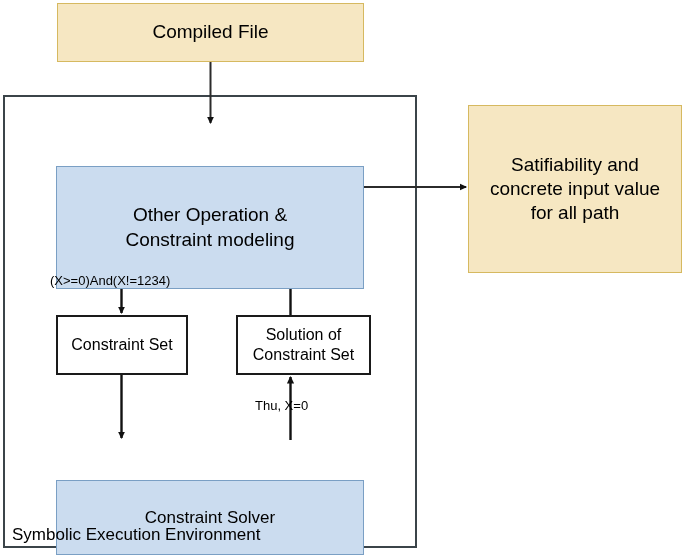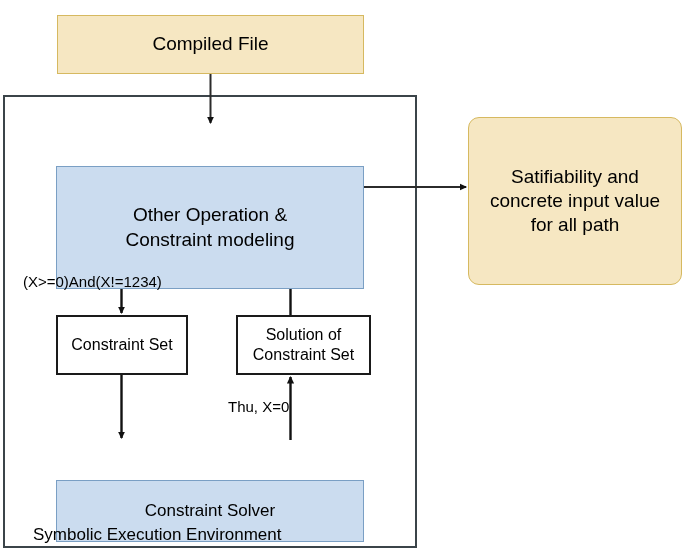--- a/index.html
+++ b/index.html
@@ -24,21 +24,20 @@
     align-items: center;
     justify-content: center;
     text-align: center;
     line-height: 1.28;
     color: #000000;
     white-space: pre-line;
   }
   .node-yellow {
     background: #f6e7c2;
     border: 1.5px solid #d6b960;
-    margin-top: 12px;
   }
   .node-blue {
     background: #cbdcef;
     border: 1.5px solid #7a9fc4;
     margin-top: 40px;
   }
   .node-white {
     background: #ffffff;
     border: 2px solid #1a1a1a;
   }
@@ -62,26 +61,26 @@
     position: absolute;
     left: 0;
     top: 0;
     width: 685px;
     height: 556px;
     pointer-events: none;
     overflow: visible;
   }
   .f-compiled   { font-size: 19px; }
   .f-other      { font-size: 19px; }
-  .f-sat        { font-size: 19px; border-radius: 11px; }
+  .f-sat        { font-size: 19px; }
   .f-cset       { font-size: 16px; }
   .f-solution   { font-size: 16px; margin-left: 8px; }
   .f-solver     { font-size: 17px; }
   .f-envlabel   { font-size: 17px; }
-  .f-edge       { font-size: 15px; }
+  .f-edge       { font-size: 13px; margin-left: 27px; }
 </style>
 </head>
 <body>
 
 <div id="canvas">
 
   <div class="container-box" style="left:3px; top:95px; width:414px; height:453px;"></div>
 
   <svg class="edges" viewBox="0 0 685 556">
     <defs>
@@ -120,23 +119,23 @@
 
   <div class="node node-white f-cset" style="left:56px; top:315px; width:132px; height:60px;">
     <span>Constraint Set</span>
   </div>
 
   <div class="node node-white f-solution" style="left:228px; top:315px; width:135px; height:60px;">
     <span>Solution of
 Constraint Set</span>
   </div>
 
-  <div class="node node-blue f-solver" style="left:56px; top:440px; width:308px; height:62px;">
+  <div class="node node-blue f-solver" style="left:56px; top:440px; width:308px; height:75px;">
     <span>Constraint Solver</span>
   </div>
 
   <div class="edge-label f-edge" style="left:23px; top:273px;">(X&gt;=0)And(X!=1234)</div>
 
   <div class="edge-label f-edge" style="left:228px; top:398px;">Thu, X=0</div>
 
-  <div class="container-label f-envlabel" style="left:12px; top:525px;margin-left:21px;">Symbolic Execution Environment</div>
+  <div class="container-label f-envlabel" style="left:12px; top:525px;">Symbolic Execution Environment</div>
 
 </div>
 
 </body></html>

